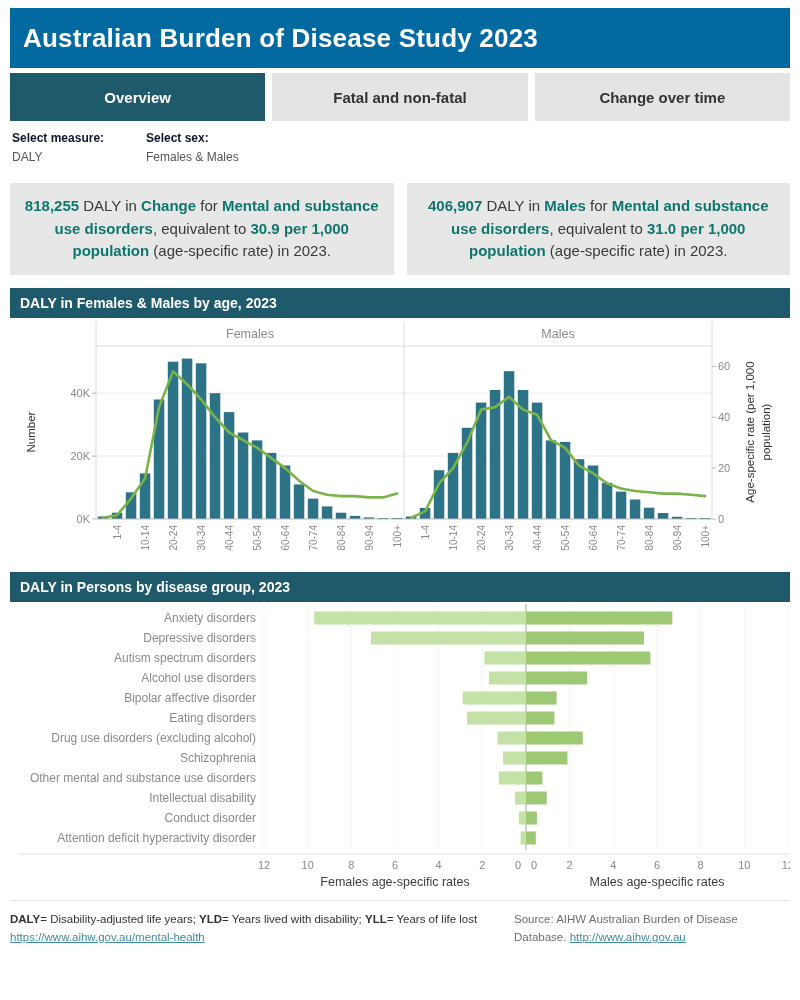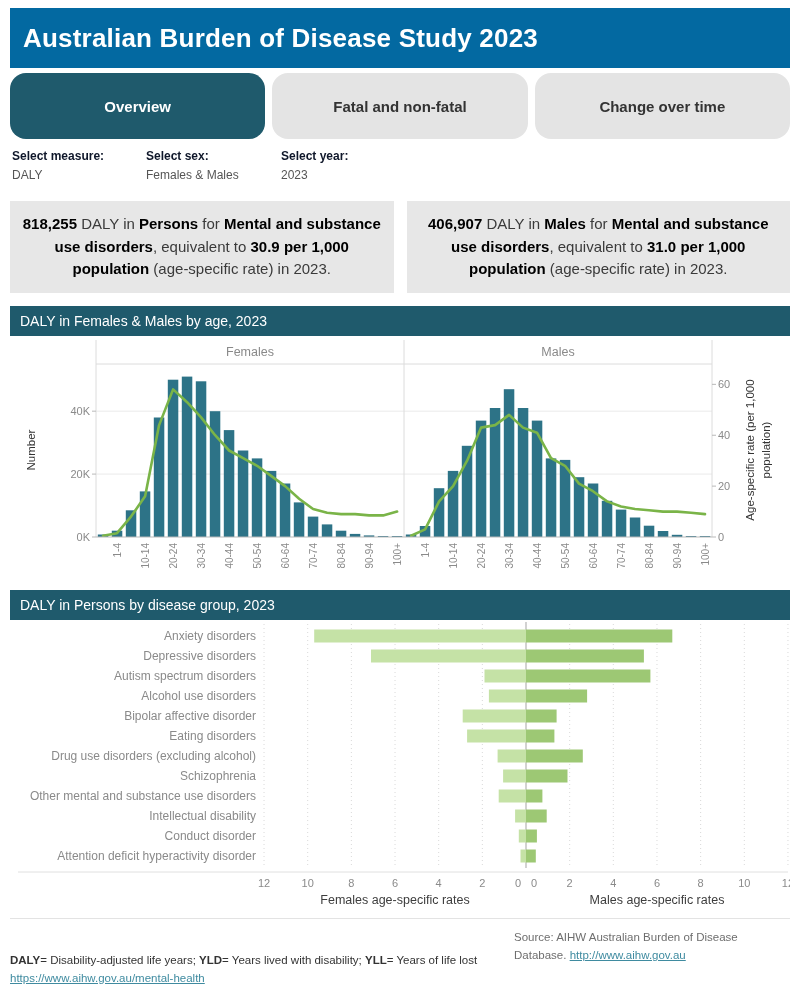--- a/index.html
+++ b/index.html
@@ -1,35 +1,35 @@
 <!DOCTYPE html>
 <html><head>
 <meta charset="utf-8">
 <style>
   html,body{margin:0;padding:0;background:#ffffff;}
   body{width:800px;height:1000px;overflow:hidden;font-family:"Liberation Sans",sans-serif;-webkit-font-smoothing:antialiased;}
   .page{padding:8px 10px 0 10px;}
   .titlebar{background:#0369a1;height:60px;display:flex;align-items:center;}
   .titlebar h1{color:#ffffff;font-size:26px;margin:0 0 0 13px;font-weight:bold;letter-spacing:.2px;}
   .tabs{display:flex;gap:7px;margin-top:5px;}
-  .tab{flex:1;height:66px;display:flex;align-items:center;justify-content:center;background:#e4e4e4;color:#333;font-weight:bold;font-size:15px;cursor:pointer;border-radius:16px;}
+  .tab{flex:1;height:48px;display:flex;align-items:center;justify-content:center;background:#e4e4e4;color:#333;font-weight:bold;font-size:15px;cursor:pointer;}
   .tab.active{background:#1f5a6c;color:#fff;}
   .filters{display:flex;margin-top:10px;height:42px;}
   .filter{padding-left:2px;}
   .filter:nth-child(1){width:132px}.filter:nth-child(2){width:133px}.filter:nth-child(3){width:132px}.filter:nth-child(4){flex:1}
   .flabel{font-size:12px;font-weight:bold;color:#0f172a;}
   .fvalue{font-size:12px;color:#555;margin-top:5px;cursor:pointer;}
   .cards{display:flex;gap:13px;margin-top:10px;}
   .card{flex:1;background:#e7e7e7;padding:12px 9px;text-align:center;font-size:15px;color:#3a3a3a;line-height:1.5;}
-  .card b{color:#000000;}
-  .band{background:#1f5a6c;color:#fff;font-weight:normal;font-size:14px;height:30px;line-height:30px;padding-left:10px;margin-top:13px;}
+  .card b{color:#0f766e;}
+  .band{background:#1f5a6c;color:#fff;font-weight:bold;font-size:14px;height:30px;line-height:30px;padding-left:10px;margin-top:13px;}
   .chartbox{margin-top:2px;}
   svg text{font-family:"Liberation Sans",sans-serif;}
   .footer{display:flex;margin-top:4px;padding-top:9px;border-top:1px solid #e3e3e3;font-size:11.5px;line-height:1.6;}
-  .foot-left{width:492px;color:#333;margin-top:23px;}
+  .foot-left{width:492px;color:#333;}
   .foot-right{flex:1;color:#6e6e6e;padding-left:12px;}
   a.lnk{color:#3f8ba0;text-decoration:underline;cursor:pointer;}
 </style>
 </head>
 <body>
 
 <div class="page">
 
   <div class="titlebar">
     <h1>Australian Burden of Disease Study 2023</h1>
@@ -43,28 +43,24 @@
 
   <div class="filters">
     <div class="filter">
       <div class="flabel">Select measure:</div>
       <div class="fvalue">DALY</div>
     </div>
     <div class="filter">
       <div class="flabel">Select sex:</div>
       <div class="fvalue">Females &amp; Males</div>
     </div>
-    <div class="filter">
-      <div class="flabel">Select year:</div>
-      <div class="fvalue">2023</div>
-    </div>
   </div>
 
   <div class="cards">
-    <div class="card"><b>818,255</b><span> DALY in </span><b>Persons</b><span> for </span><b>Mental and substance use disorders</b><span>, equivalent to </span><b>30.9 per 1,000 population</b><span> (age-specific rate) in 2023.</span></div>
+    <div class="card"><b>818,255</b><span> DALY in </span><b>Change</b><span> for </span><b>Mental and substance use disorders</b><span>, equivalent to </span><b>30.9 per 1,000 population</b><span> (age-specific rate) in 2023.</span></div>
     <div class="card"><b>406,907</b><span> DALY in </span><b>Males</b><span> for </span><b>Mental and substance use disorders</b><span>, equivalent to </span><b>31.0 per 1,000 population</b><span> (age-specific rate) in 2023.</span></div>
   </div>
 
   <div class="band">DALY in Females &amp; Males by age, 2023</div>
   <div class="chartbox" id="age-chart"><svg width="780" height="244">
         <line x1="86" y1="136.0909090909091" x2="702" y2="136.0909090909091" stroke="#eaeaea"></line>
         <line x1="86" y1="73.18181818181819" x2="702" y2="73.18181818181819" stroke="#eaeaea"></line>
         <line x1="86" y1="2" x2="86" y2="199" stroke="#dcdcdc"></line>
         <line x1="394" y1="2" x2="394" y2="199" stroke="#dcdcdc"></line>
         <line x1="702" y1="2" x2="702" y2="199" stroke="#dcdcdc"></line>

